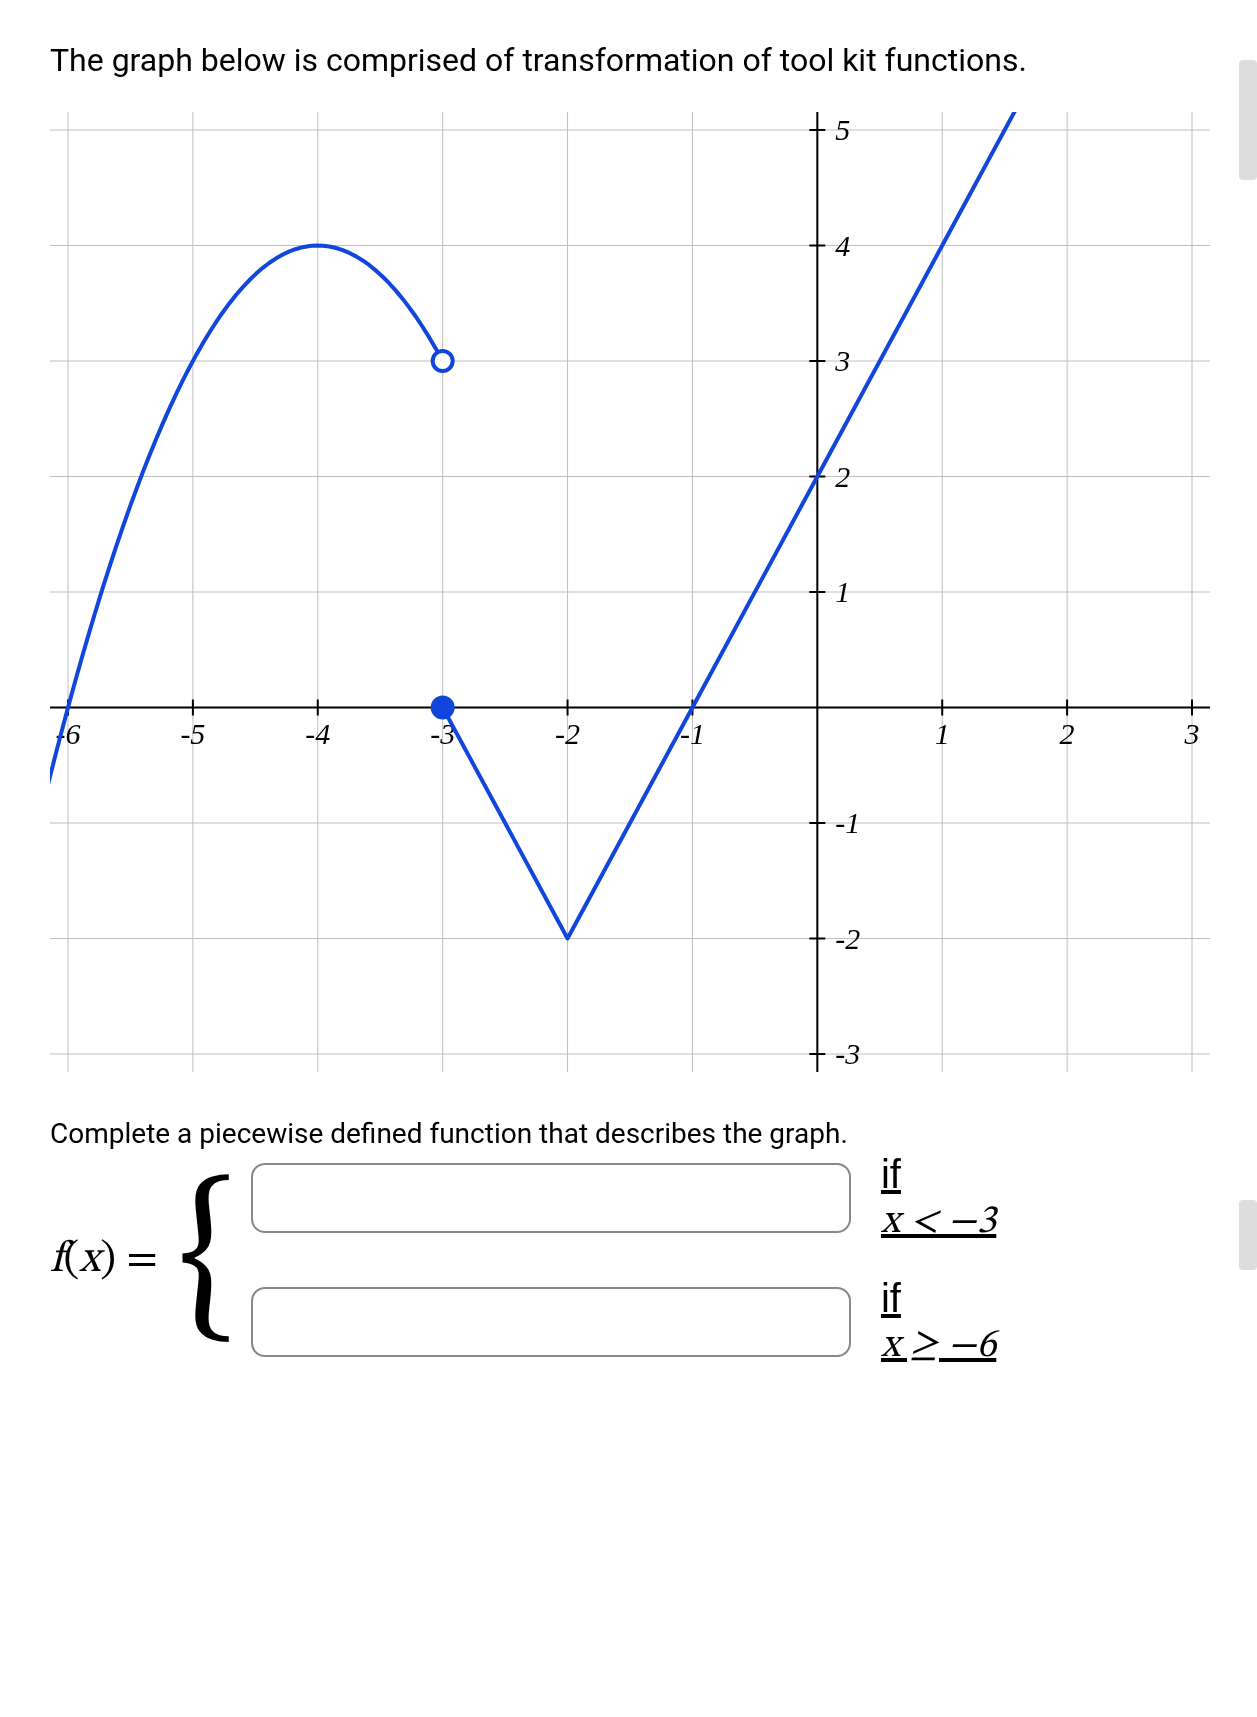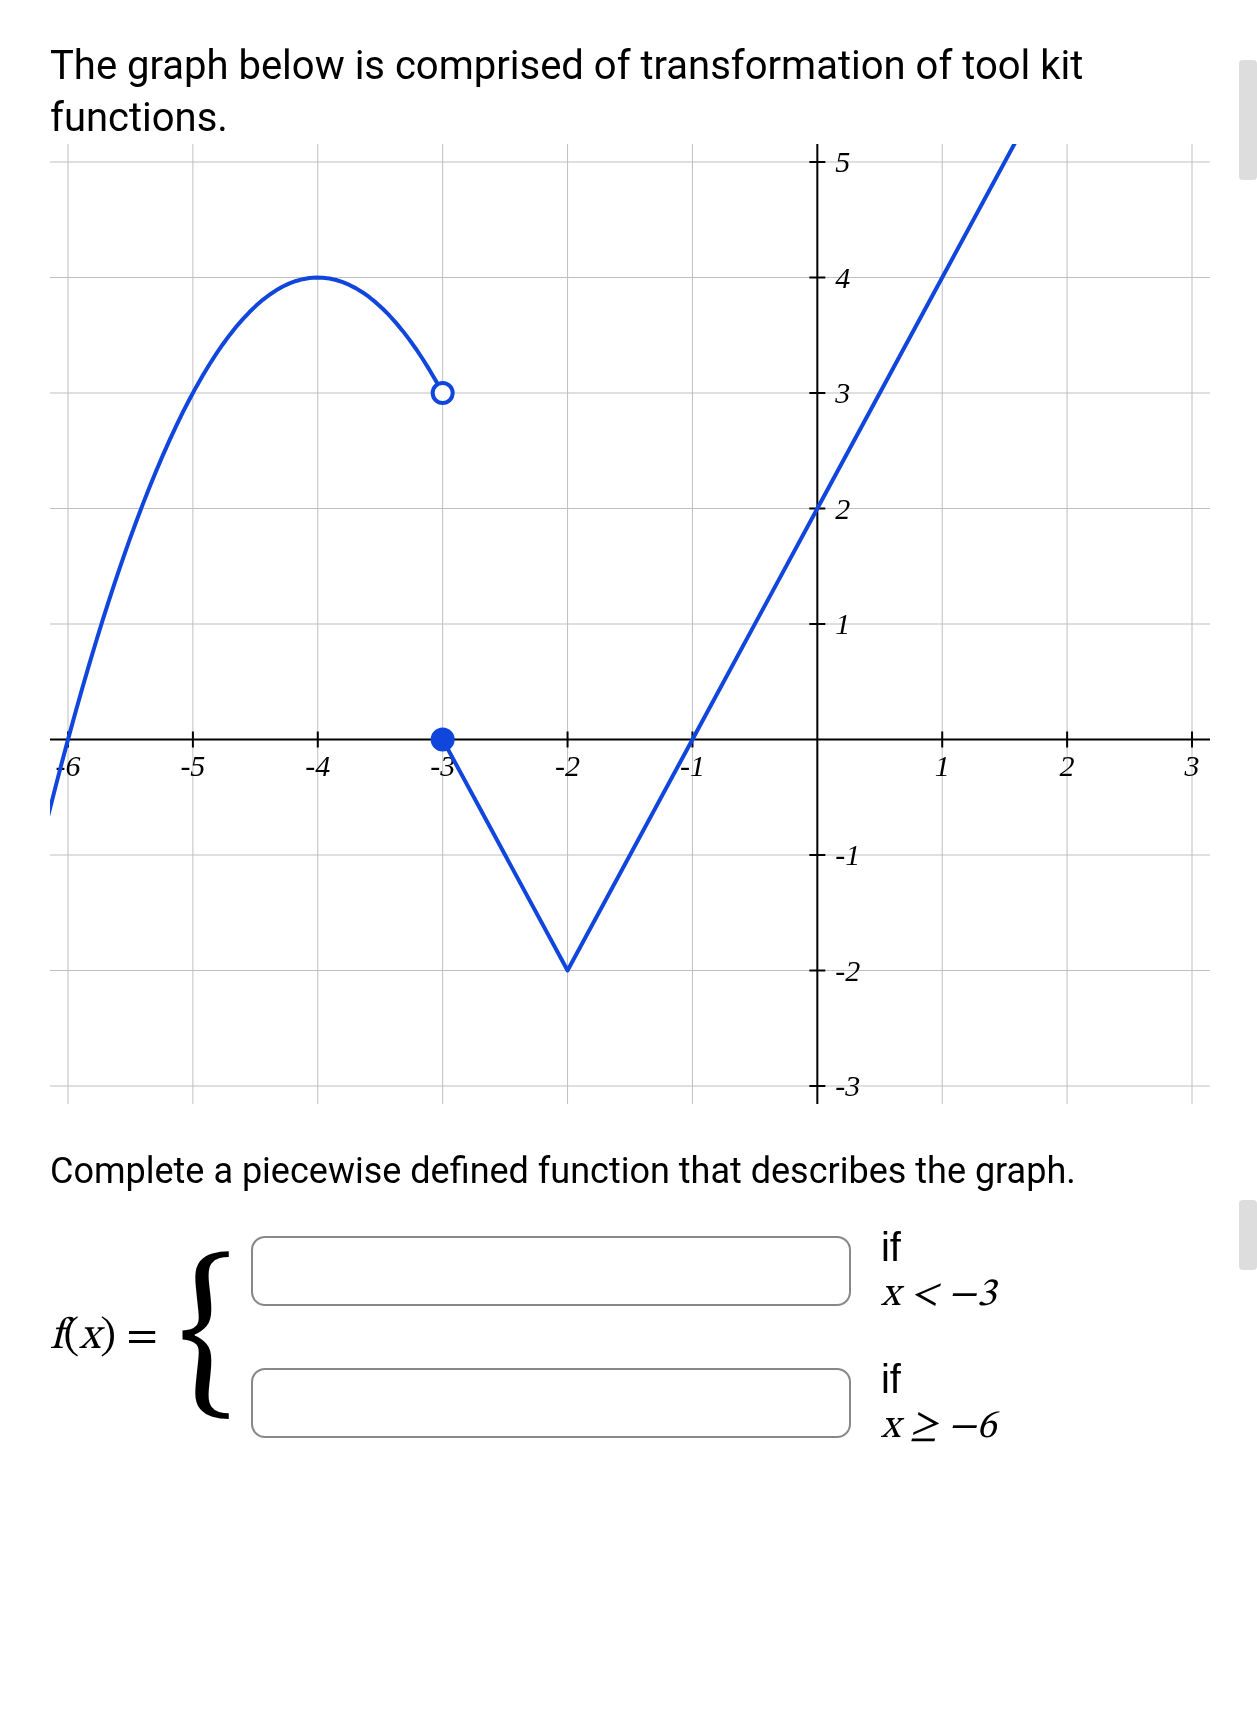--- a/index.html
+++ b/index.html
@@ -27,31 +27,31 @@
   .scroll-hint2 {
     position: absolute;
     right: 0;
     top: 1200px;
     width: 18px;
     height: 70px;
     background: #ddd;
     border-radius: 4px;
   }
   .intro {
-    font-size: 40px;
+    font-size: 32px;
     line-height: 1.3;
+    margin-bottom: 30px;
   }
   .chart-wrap {
     width: 1160px;
     margin-bottom: 40px;
   }
   .followup {
-    font-size: 36px;
+    font-size: 28px;
     line-height: 1.3;
-    margin-bottom: 30px;
   }
   .piecewise {
     display: flex;
     align-items: center;
     gap: 10px;
     font-size: 44px;
     font-family: "Cambria Math", "STIX Two Math", "Times New Roman", serif;
   }
   .lhs {
     white-space: nowrap;
@@ -61,22 +61,23 @@
   .lhs .paren { font-style: normal; }
   .brace {
     font-size: 180px;
     line-height: 0.8;
     font-weight: 100;
     padding: 0 4px 0 4px;
   }
   .rows {
     display: flex;
     flex-direction: column;
-    gap: 40px;
+    gap: 32px;
     flex: 0 0 auto;
+    text-decoration: underline;
   }
   .row {
     display: flex;
     align-items: center;
     gap: 30px;
   }
   .input-box {
     width: 600px;
     height: 70px;
     border: 2px solid #888;

